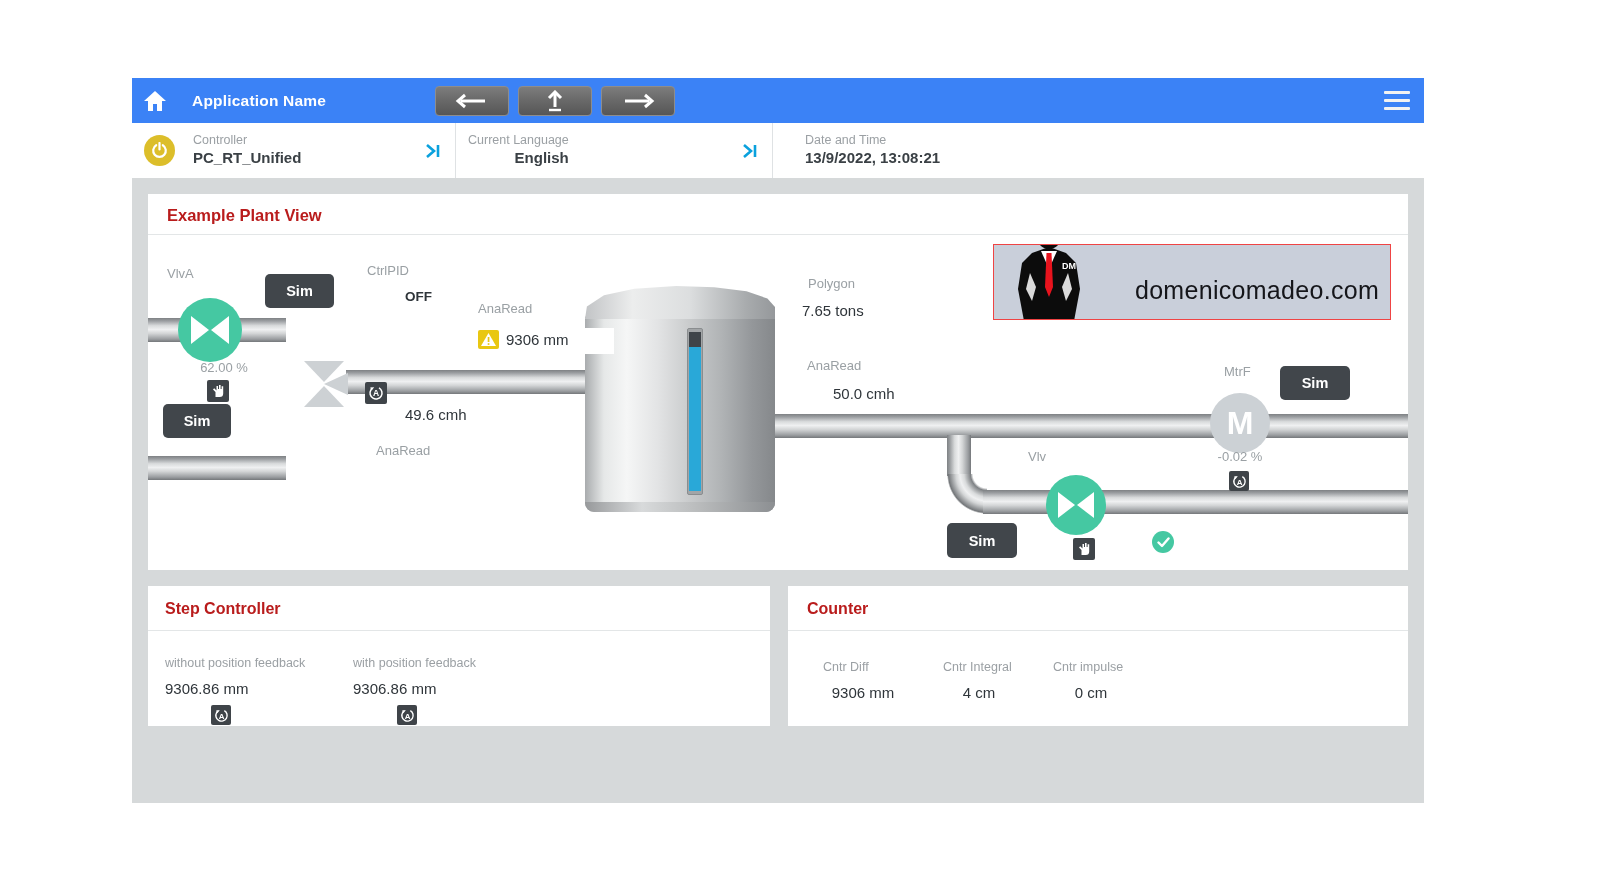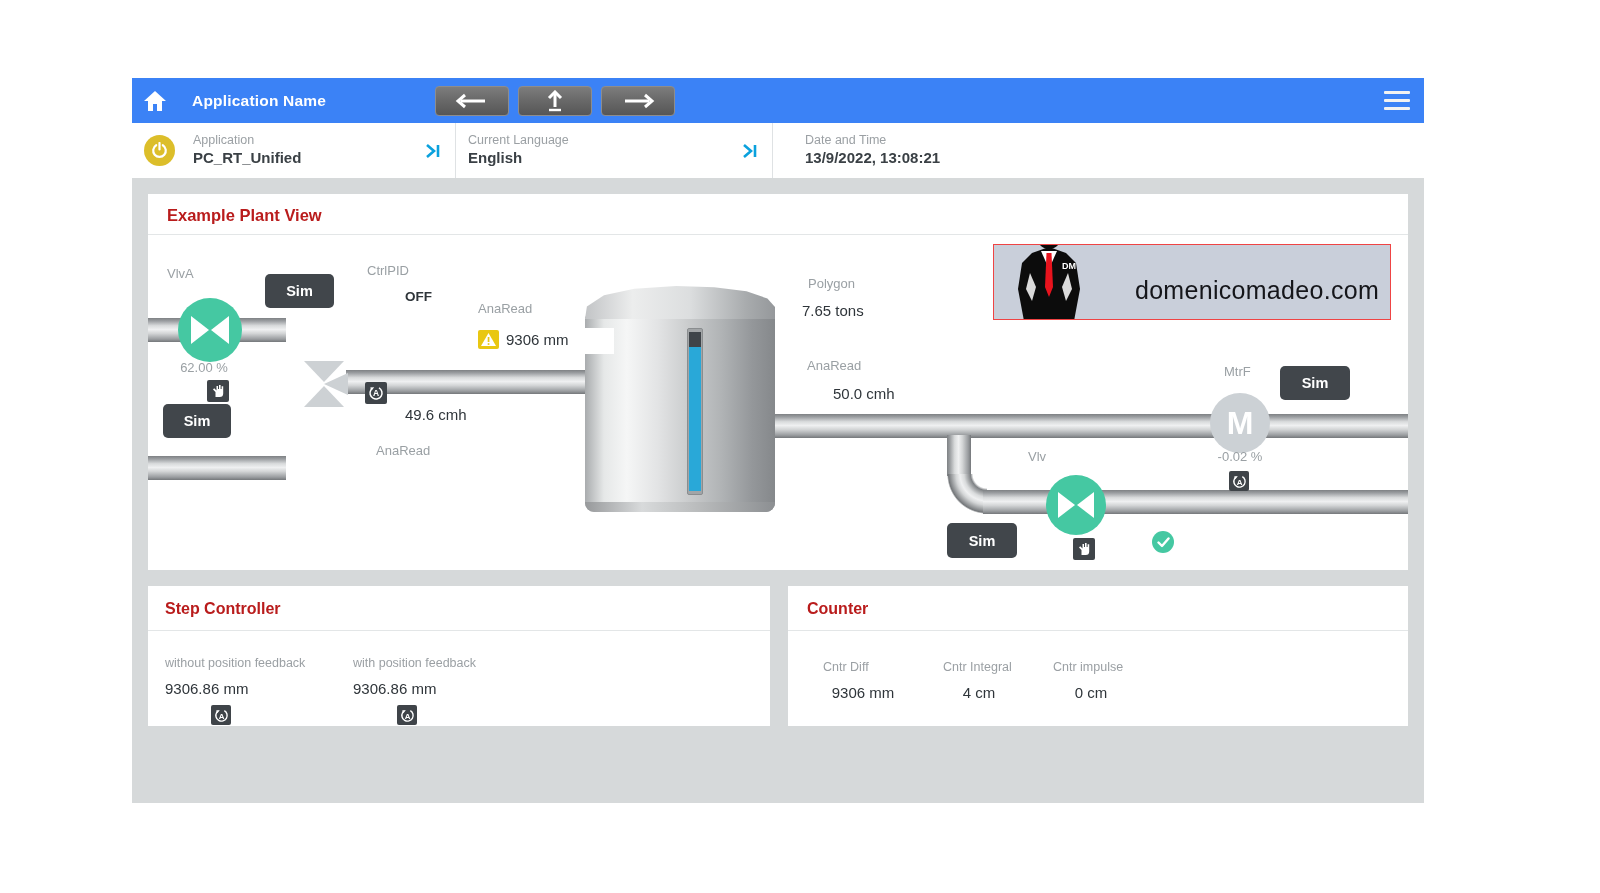--- a/index.html
+++ b/index.html
@@ -16,21 +16,21 @@
              background:linear-gradient(180deg,#7d7d7d 0%,#6a6a6a 45%,#565656 100%);
              display:flex; align-items:center; justify-content:center; cursor:pointer; }
   .hdr-menu { position:absolute; right:14px; top:13px; width:26px; height:19px; display:flex; flex-direction:column; justify-content:space-between; cursor:pointer; }
   .hdr-menu span { display:block; height:3.4px; background:#f2f2f2; border-radius:1px; }
 
   
   .statusbar { position:absolute; left:0; top:45px; width:100%; height:55px; background:#ffffff; display:flex; }
   .sb-sec { position:relative; height:100%; display:flex; align-items:center; padding-left:12px; }
   .sb-sec + .sb-sec { border-left:1px solid #dfe2e4; }
   .sb-s1 { width:323px; }
-  .sb-s2 { width:317px; }
+  .sb-s2 { width:317px;text-align:right; }
   .sb-s3 { width:318px; }
   .sb-s4 { flex:1; }
   .sb-stack { display:flex; flex-direction:column; justify-content:center; line-height:1.25; }
   .sb-label { font-size:12.5px; color:#9ba0a4; }
   .sb-value { font-size:15px; color:#3a4045; font-weight:700; }
   .power-wrap { width:31px; height:31px; border-radius:50%; background:#dcbe2a; display:flex; align-items:center; justify-content:center; margin-right:18px; cursor:pointer; flex:0 0 auto; }
   .sb-trail { position:absolute; right:12px; top:50%; transform:translateY(-50%); cursor:pointer; display:flex; }
 
   
   .content { position:absolute; left:0; top:100px; width:100%; height:625px; background:#d6d9da; }
@@ -135,21 +135,21 @@
 
   <div class="statusbar">
     <div class="sb-sec sb-s1">
       <div class="power-wrap">
         <svg width="17" height="17" viewBox="0 0 17 17">
           <path d="M5.2 3.2 A6.3 6.3 0 1 0 11.8 3.2" fill="none" stroke="#fff" stroke-width="2.2" stroke-linecap="round"></path>
           <line x1="8.5" y1="1" x2="8.5" y2="7.5" stroke="#fff" stroke-width="2.2" stroke-linecap="round"></line>
         </svg>
       </div>
       <div class="sb-stack">
-        <span class="sb-label">Application</span>
+        <span class="sb-label">Controller</span>
         <span class="sb-value">PC_RT_Unified</span>
       </div>
       <span class="sb-trail">
         <svg width="20" height="18" viewBox="0 0 20 18">
           <path d="M4 3 L11 9 L4 15" fill="none" stroke="#0aa1dd" stroke-width="2.6"></path>
           <line x1="15" y1="3" x2="15" y2="15" stroke="#0aa1dd" stroke-width="2.6"></line>
         </svg>
       </span>
     </div>
     <div class="sb-sec sb-s2">
@@ -201,21 +201,21 @@
       <div class="gauge-fill"></div>
 
       <div class="glbl" style="left:19px; top:72px;">VlvA</div>
       <div class="sim-btn" style="left:117px; top:80px; width:69px;">Sim</div>
       <div class="valve-circ" style="left:30px; top:104px; width:64px; height:64px;">
         <svg width="38" height="28" viewBox="0 0 38 28">
           <polygon points="0,0 0,28 18,14" fill="#ffffff"></polygon>
           <polygon points="38,0 38,28 20,14" fill="#ffffff"></polygon>
         </svg>
       </div>
-      <div class="glbl ctr" style="left:16px; top:166px; width:80px;">62.00 %</div>
+      <div class="glbl ctr" style="left:36px; top:166px; width:80px;">62.00 %</div>
       <div class="mode-icon" style="left:59px; top:186px;">
         <svg width="13" height="14" viewBox="0 0 13 14">
           <path d="M3.5 13 L3.5 8 L1 5.5 L2.2 4.3 L4.5 6.5 L4.5 2 H6 V5 H7 V1 H8.6 V5 H9.6 V2.2 H11.2 V9.5 A3.5 3.5 0 0 1 7.7 13 Z" fill="#ffffff"></path>
         </svg>
       </div>
       <div class="sim-btn" style="left:15px; top:210px; width:68px;">Sim</div>
 
       <div class="glbl" style="left:219px; top:69px;">CtrlPID</div>
       <div class="gval-b" style="left:257px; top:95px;">OFF</div>
 

